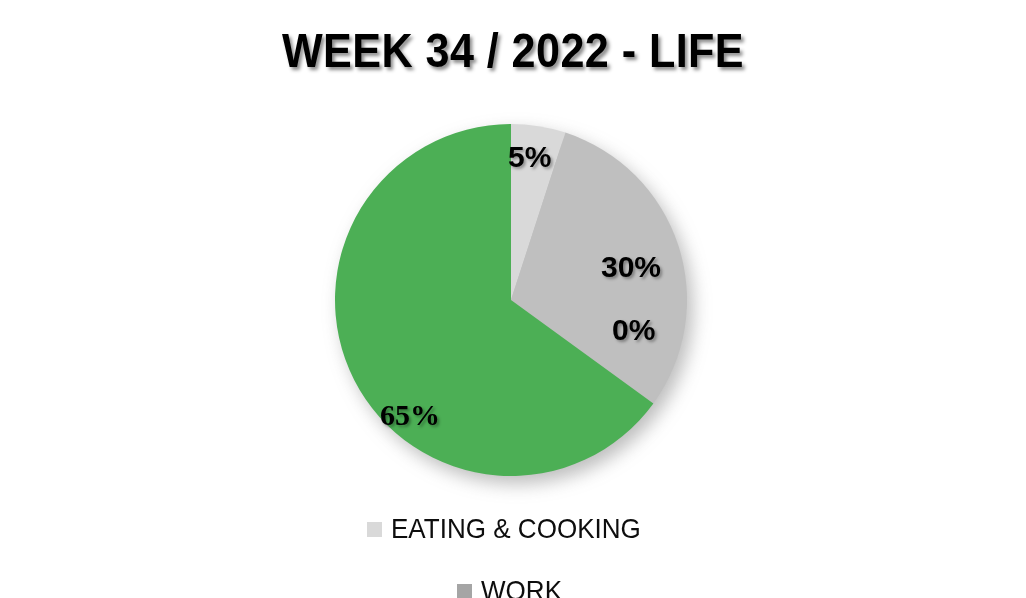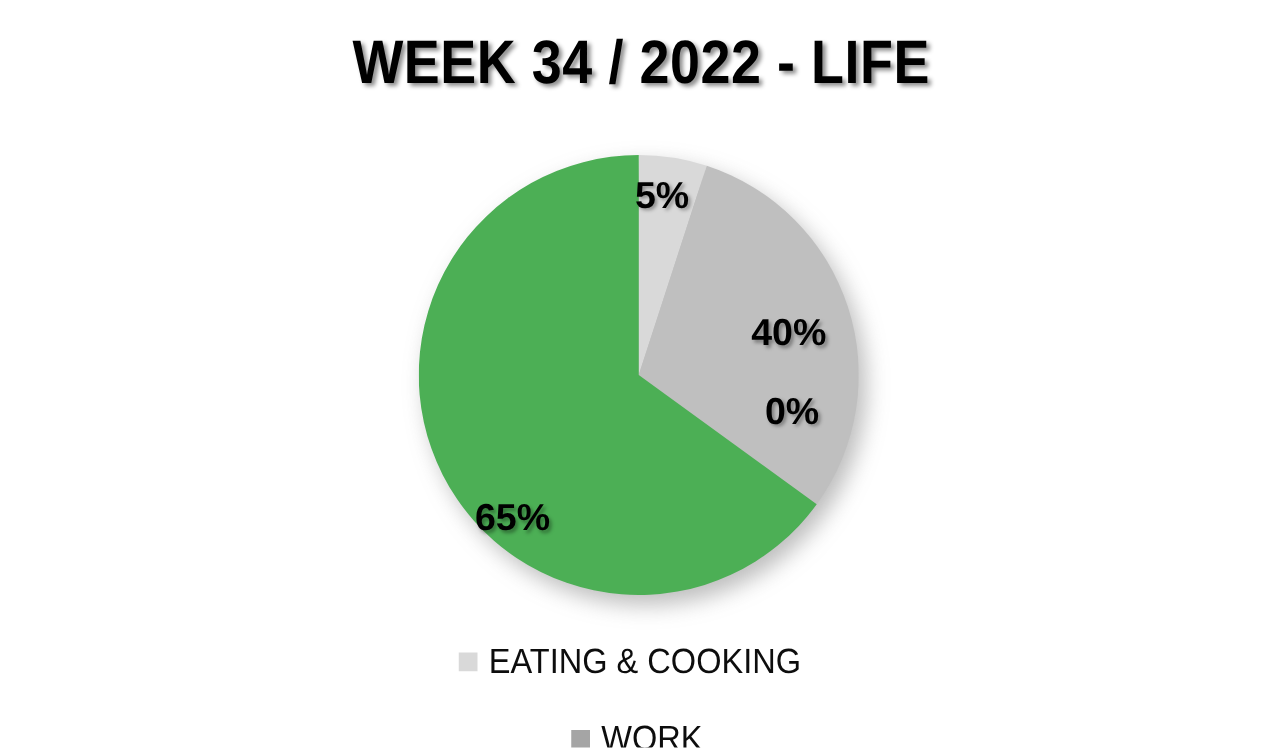--- a/index.html
+++ b/index.html
@@ -65,21 +65,21 @@
     font-family: "Liberation Sans", sans-serif;
     font-weight: bold;
     font-size: 30px;
     color: #000000;
     text-shadow: 2px 2px 3px rgba(0,0,0,0.35);
     white-space: nowrap;
   }
   #label-eating { left: 508px; top: 140px; }
   #label-sleep  { left: 601px; top: 250px; }
   #label-work   { left: 612px; top: 313px; }
-  #label-free   { left: 380px; top: 398px; }
+  #label-free   { left: 380px; top: 398px; font-family: Liberation Serif, serif; }
 
   
   #legend {
     position: absolute;
     left: 0;
     top: 515px;
     width: 1026px;
     display: flex;
     flex-direction: column;
     justify-content: center;
@@ -119,21 +119,21 @@
   <svg id="pie-svg" width="352" height="352" viewBox="0 0 352 352">
     <g id="slice-group">
         <path d="M 176 176 L 176 0 A 176 176 0 0 1 230.38699100999077 8.614053132052987 Z" fill="#D9D9D9"></path>
         <path d="M 176 176 L 230.38699100999077 8.614053132052987 A 176 176 0 0 1 318.38699100999077 279.45020440347525 Z" fill="#BFBFBF"></path>
         <path d="M 176 176 L 318.38699100999077 279.45020440347525 A 176 176 0 1 1 175.99999999999997 0 Z" fill="#4CAF55"></path>
       </g>
   </svg>
 </div>
 
 <div class="data-label" id="label-eating">5%</div>
-<div class="data-label" id="label-sleep">40%</div>
+<div class="data-label" id="label-sleep">30%</div>
 <div class="data-label" id="label-work">0%</div>
 <div class="data-label" id="label-free">65%</div>
 
 <div id="legend">
     <div class="legend-item">
       <span class="legend-swatch" style="background: rgb(217, 217, 217);"></span>
       <span class="legend-label">EATING &amp; COOKING</span>
     </div>
     <div class="legend-item">
       <span class="legend-swatch" style="background: rgb(165, 165, 165);"></span>

